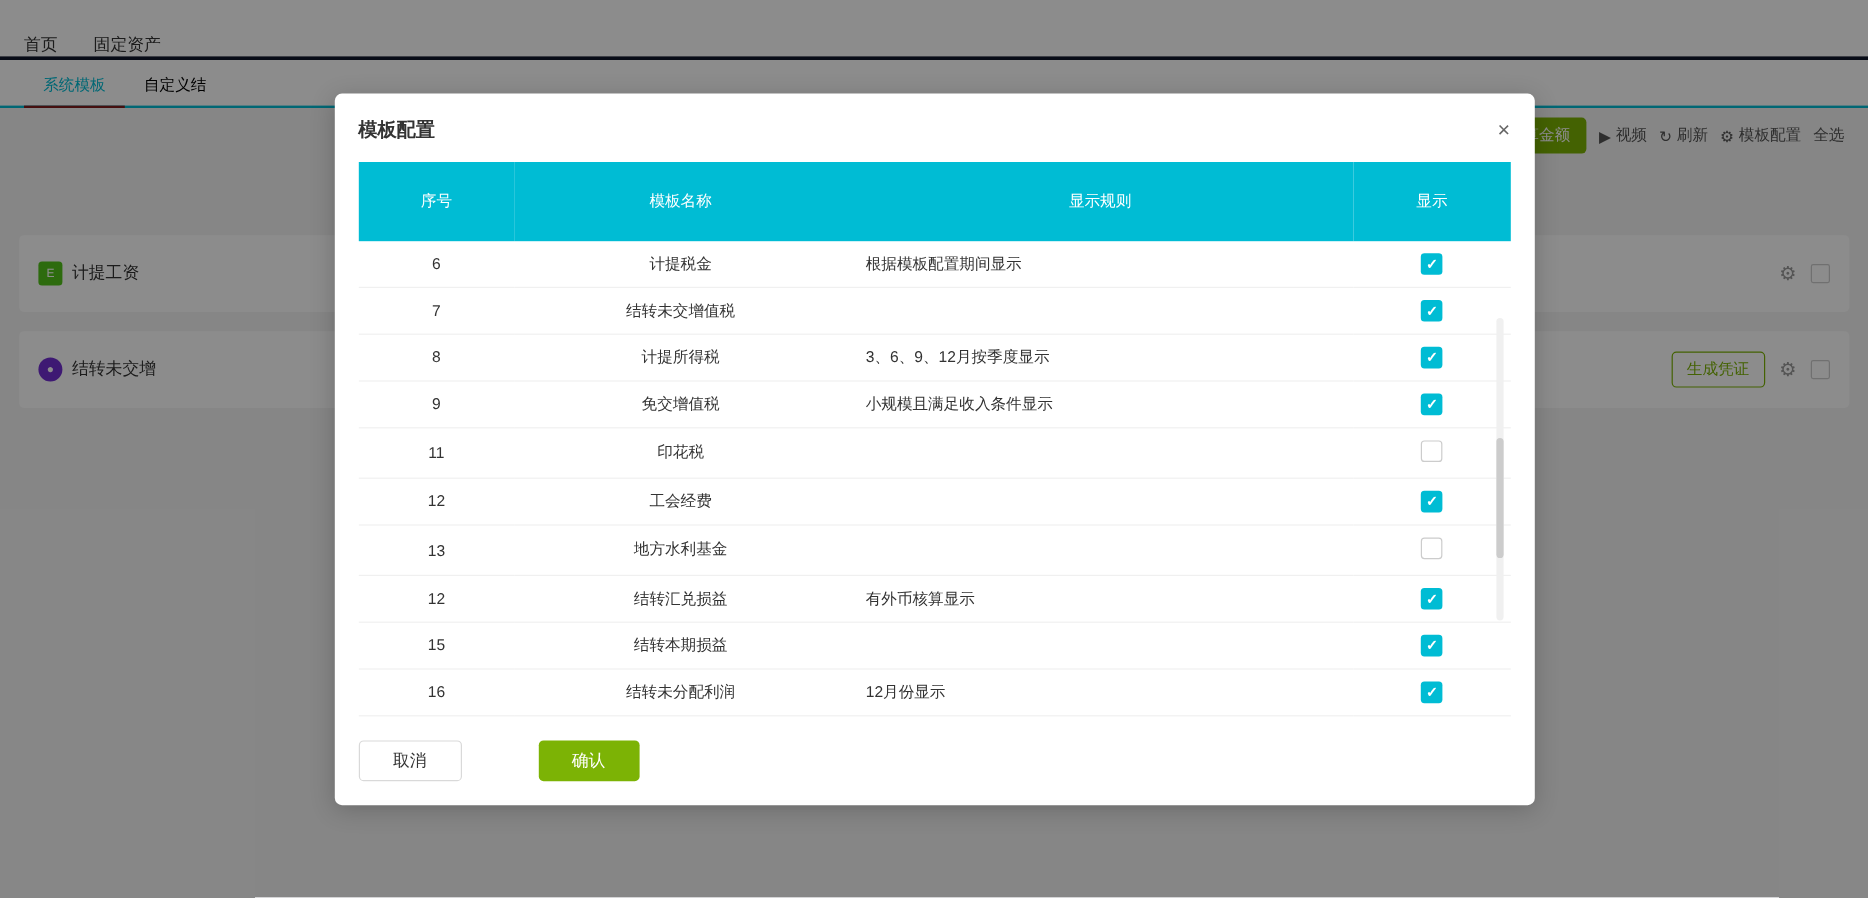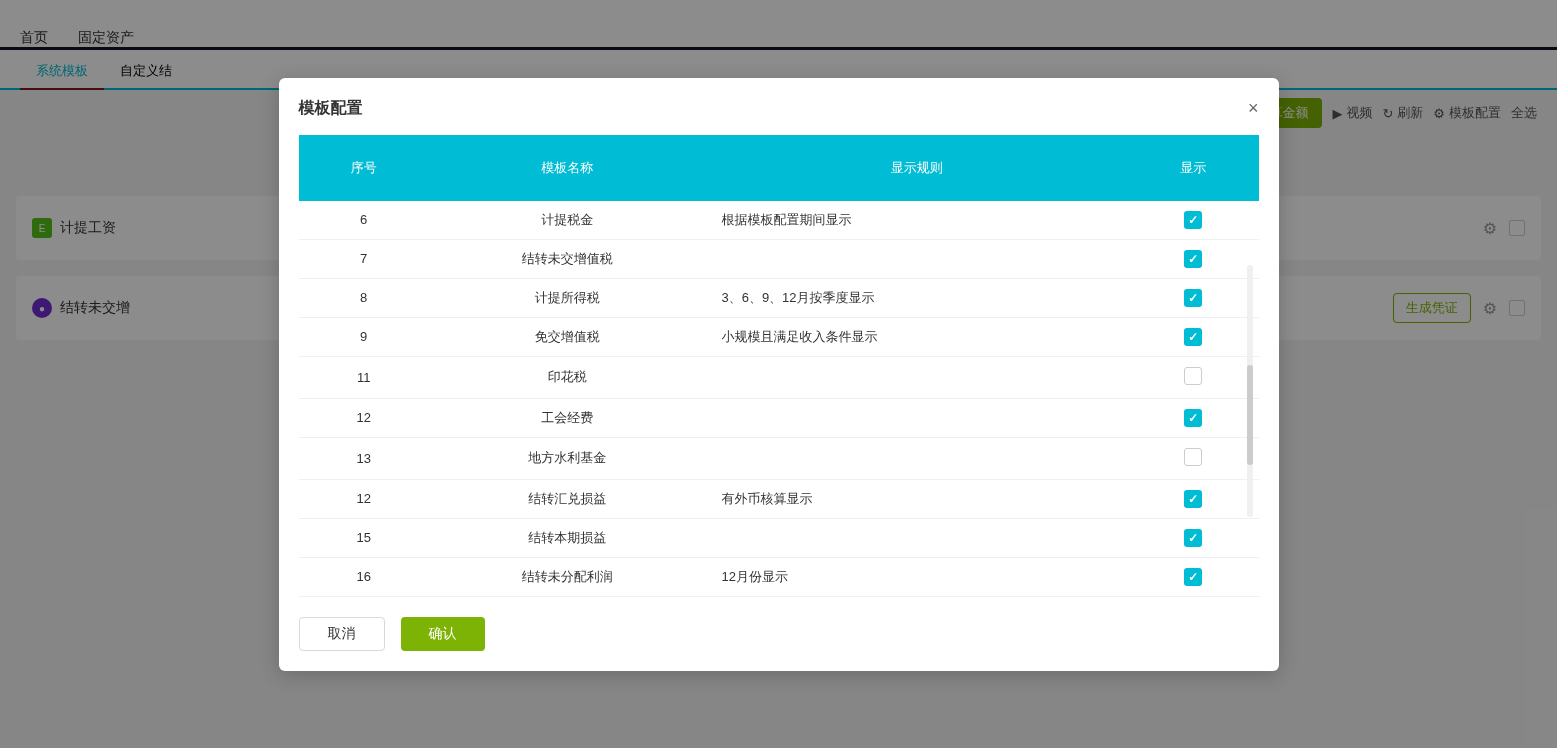--- a/index.html
+++ b/index.html
@@ -271,20 +271,21 @@
     }
 
     .btn-confirm {
       background: #7cb305;
       border: none;
       color: #fff;
       padding: 0 28px;
       border-radius: 4px;
       font-size: 14px;
       cursor: pointer;
+      margin-left: 48px;
     }
 
     .scrollbar-track {
       position: absolute;
       right: 6px;
       top: 130px;
       bottom: 80px;
       width: 6px;
       background: #f0f0f0;
       border-radius: 3px;

